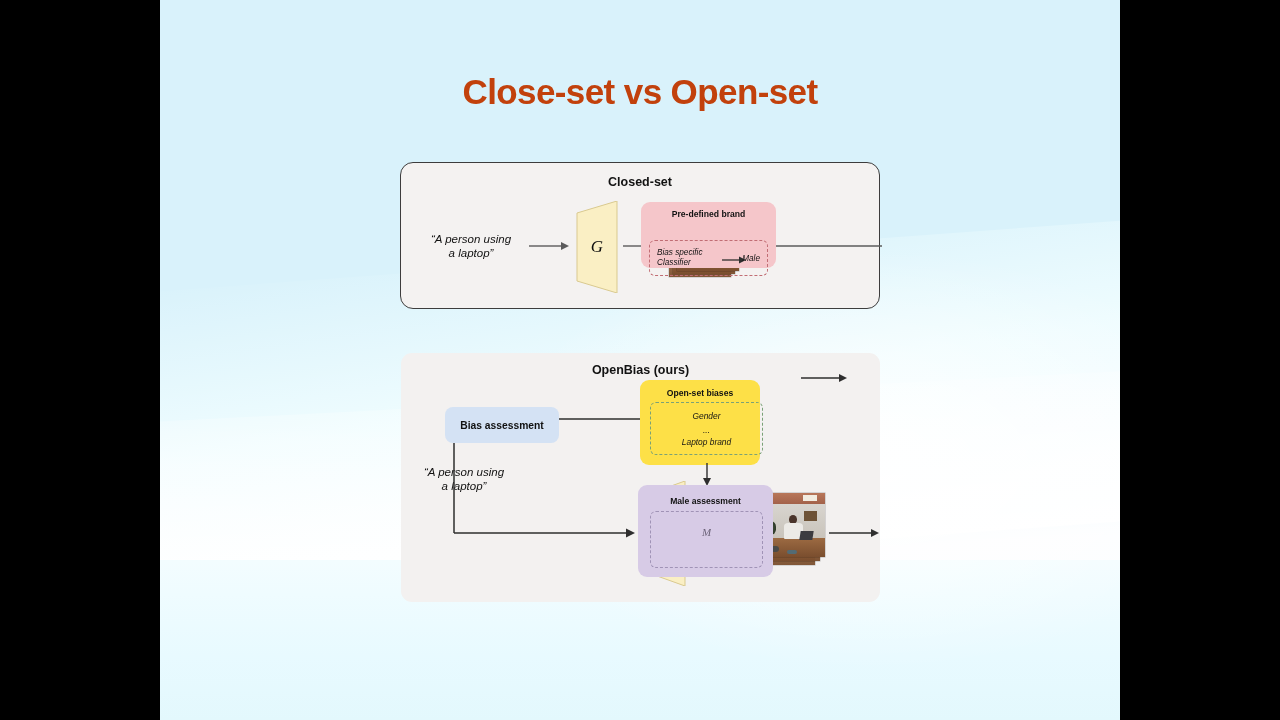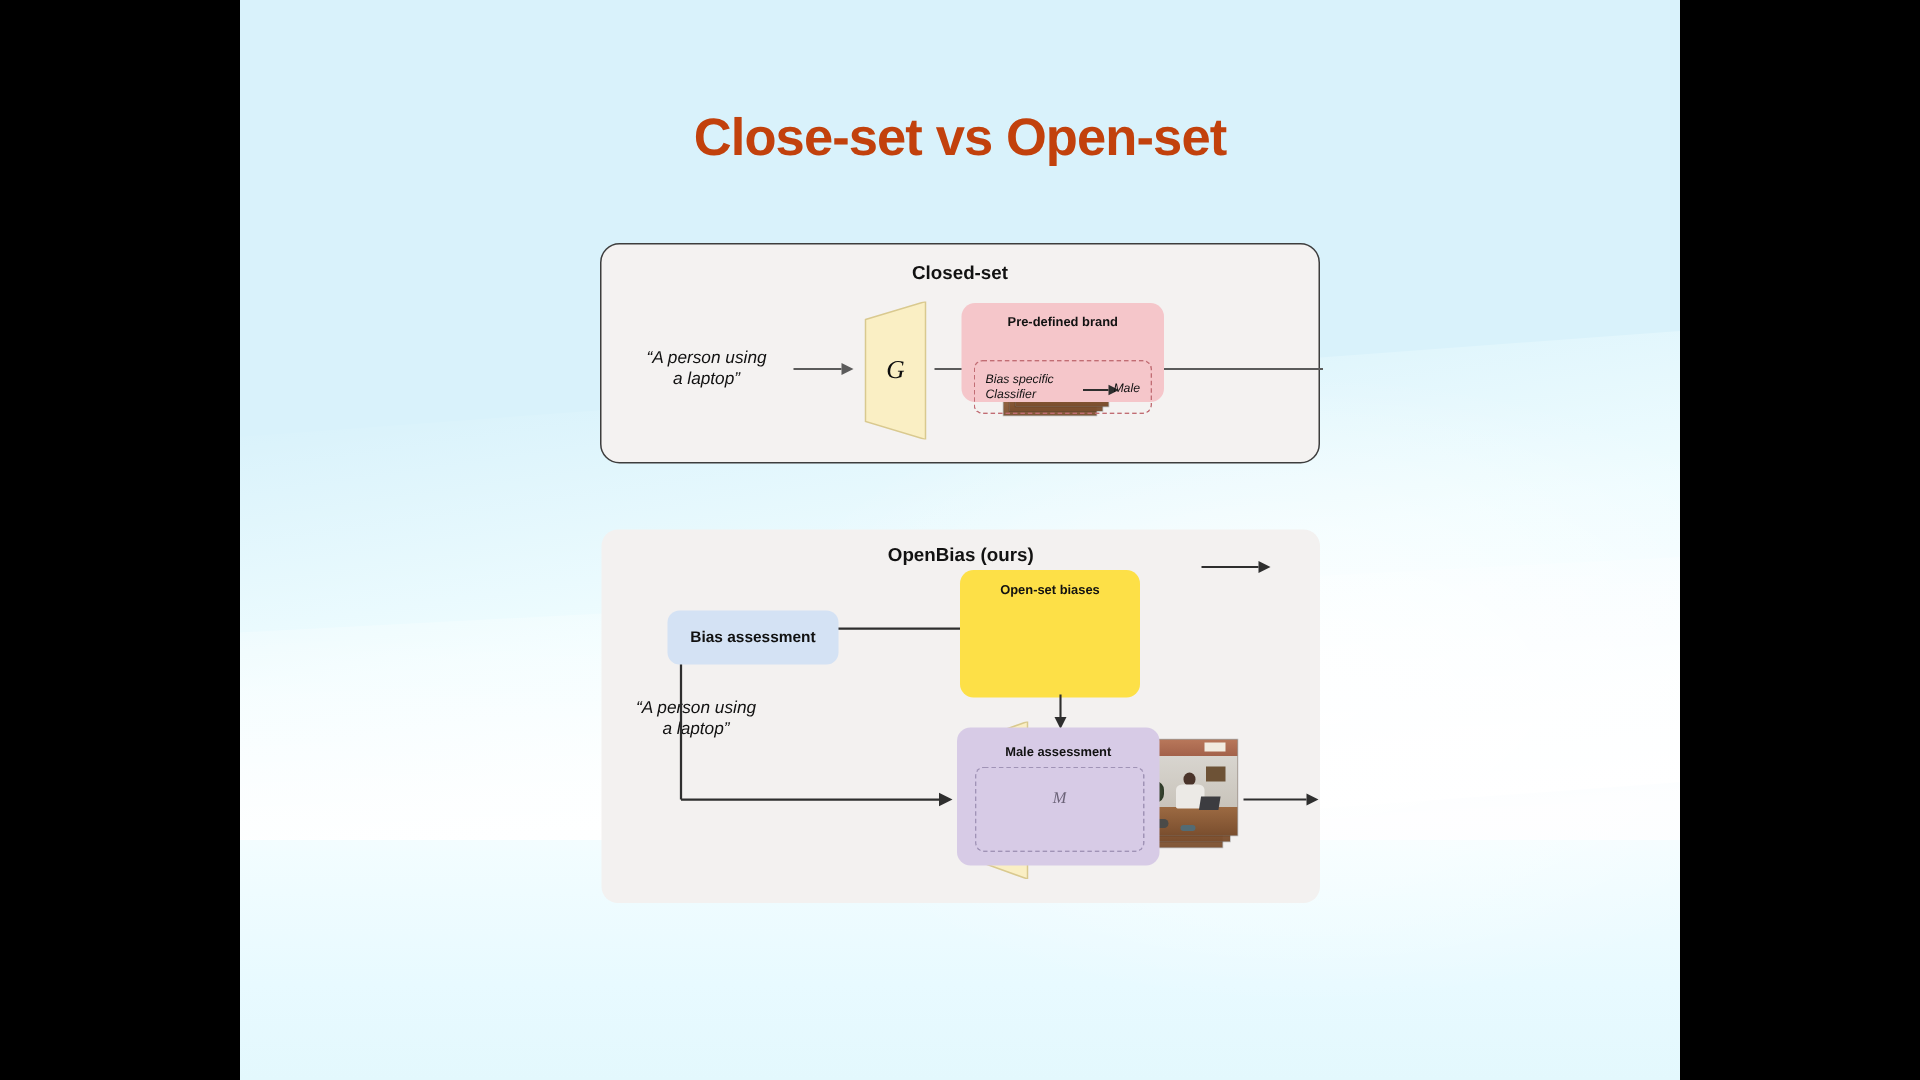--- a/index.html
+++ b/index.html
@@ -424,20 +424,25 @@
         <polygon class="hd" points="38,3 46,7 38,11"></polygon>
       </svg>
     </div>
 
     <div class="box" id="box-proposals">
       <div class="lbl">Bias assessment</div>
     </div>
 
     <div class="box" id="box-openset">
       <div class="box-title">Open-set biases</div>
+      <div class="inner-dashed">
+        <div class="inner-line" style="top:8px;">Gender</div>
+        <div class="inner-line" style="top:22px;">...</div>
+        <div class="inner-line" style="top:34px;">Laptop brand</div>
+      </div>
     </div>
 
     <svg class="arrow-svg" style="left:540px; top:463px;" width="14" height="24">
       <line class="ln" x1="7" y1="0" x2="7" y2="15" stroke-width="1.4"></line>
       <polygon class="hd" points="3,15 11,15 7,23"></polygon>
     </svg>
 
     <div class="box" id="box-assessment">
       <div class="box-title">Male assessment</div>
       <div class="inner-dashed">

